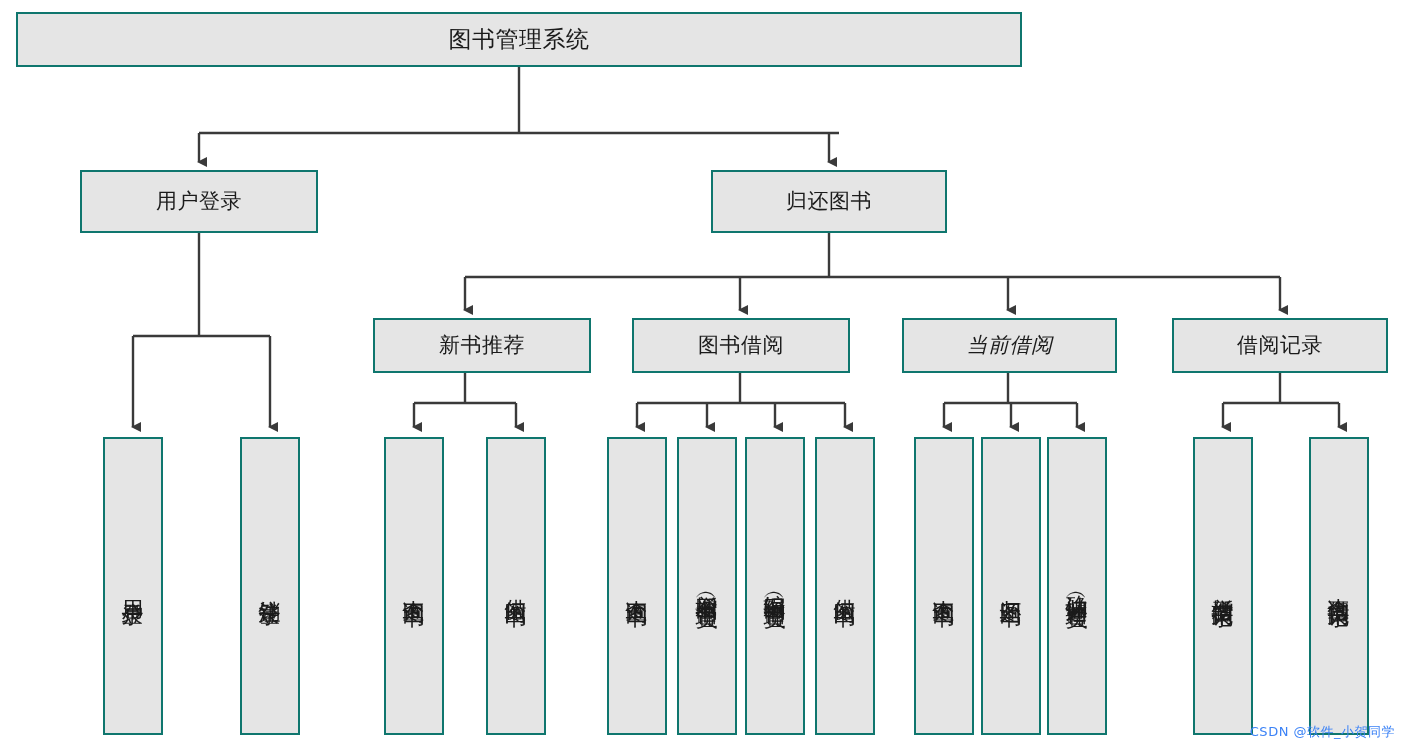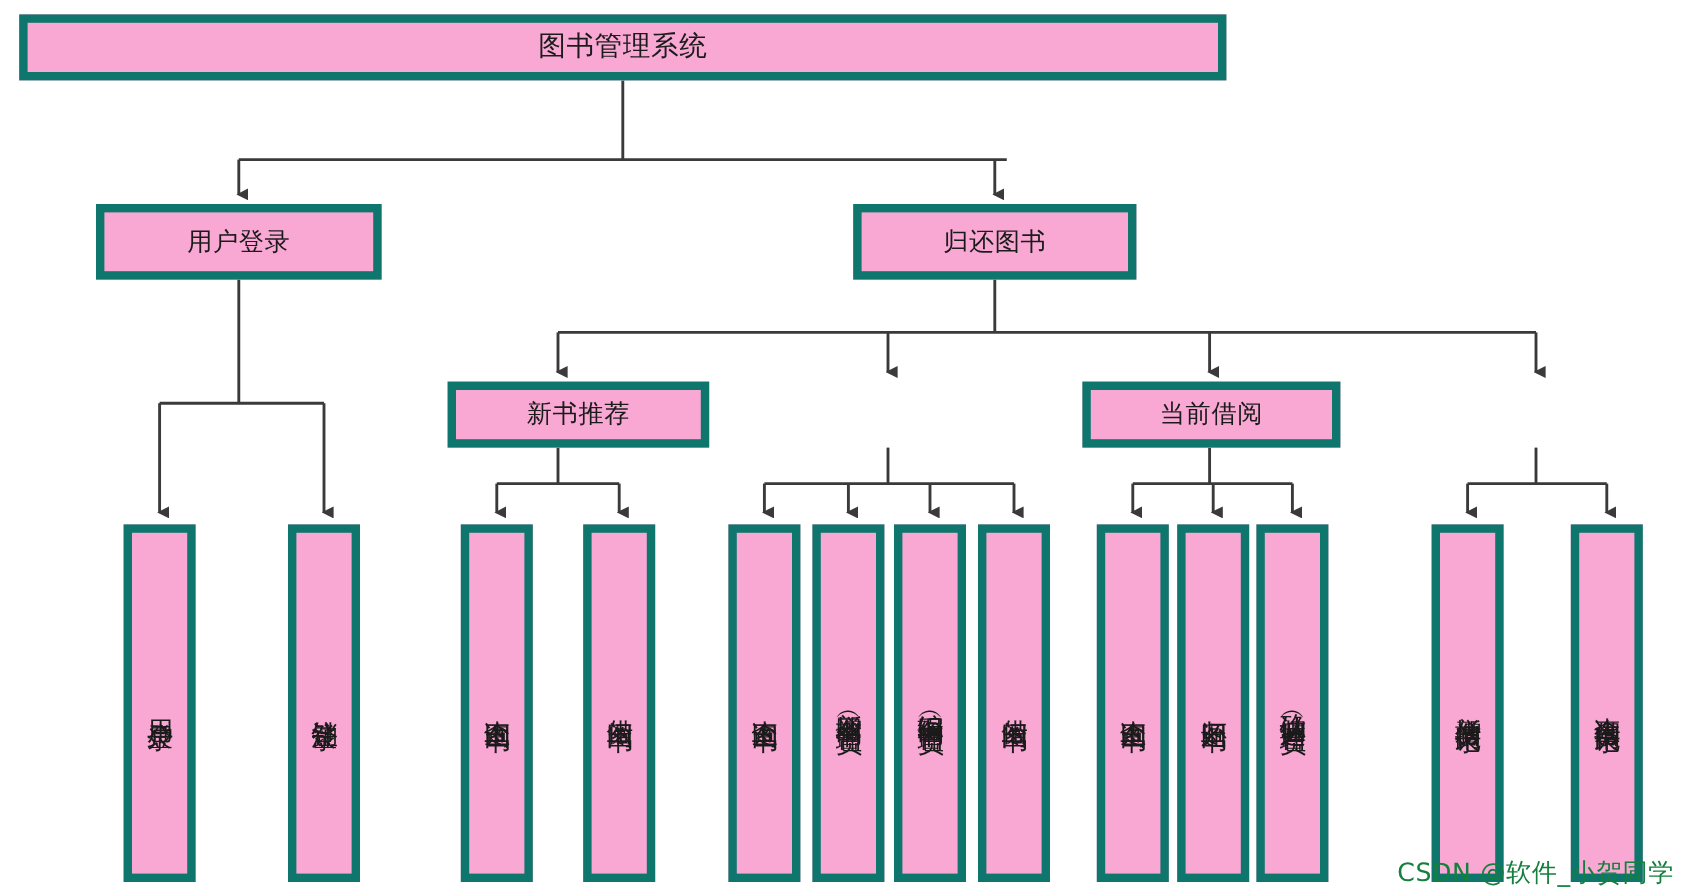--- a/index.html
+++ b/index.html
@@ -13,22 +13,22 @@
   }
   #stage{position:absolute;left:0;top:0;width:1405px;height:747px;}
 
   
   #wires{position:absolute;left:0;top:0;width:1405px;height:747px;}
 
   
   .node{
     position:absolute;
     box-sizing:border-box;
-    background:#f9a8d4;
-    border:7px solid #0f766e;
+    background:#e5e5e5;
+    border:2px solid #0f766e;
     display:flex;
     align-items:center;
     justify-content:center;
     color:#1b1b1b;
     z-index:3;
   }
   .node .label{
     display:block;
     line-height:1.18;
     letter-spacing:0.5px;
@@ -53,22 +53,22 @@
     letter-spacing:2px;
     white-space:normal;
     max-height:272px;
   }
 
   
   #watermark{
     position:absolute;
     right:10px;
     bottom:6px;
-    font-size:21px;
-    color:#15803d;
+    font-size:13px;
+    color:#3b82f6;
     letter-spacing:0.5px;
     z-index:6;
     white-space:nowrap;
   }
 </style>
 </head>
 <body>
 
 <div id="stage">
 
@@ -132,25 +132,31 @@
   </div>
 
   <div class="node mid" style="left:711px;top:170px;width:236px;height:63px;">
     <span class="label">归还图书</span>
   </div>
 
   <div class="node mid" style="left:360px;top:318px;width:218px;height:55px;margin-left:13px;">
     <span class="label">新书推荐</span>
   </div>
 
-
-  <div class="node mid" style="left:902px;top:318px;width:215px;height:55px;">
+  <div class="node mid" style="left:632px;top:318px;width:218px;height:55px;">
+    <span class="label">图书借阅</span>
+  </div>
+
+  <div class="node mid" style="left:902px;top:318px;width:215px;height:55px;font-style:italic;">
     <span class="label">当前借阅</span>
   </div>
 
+  <div class="node mid" style="left:1172px;top:318px;width:216px;height:55px;">
+    <span class="label">借阅记录</span>
+  </div>
 
   <div class="node leaf" style="left:103px;top:437px;width:60px;height:298px;">
     <span class="label">用户登录</span>
   </div>
 
   <div class="node leaf" style="left:240px;top:437px;width:60px;height:298px;">
     <span class="label">注销登录</span>
   </div>
 
   <div class="node leaf" style="left:384px;top:437px;width:60px;height:298px;">

